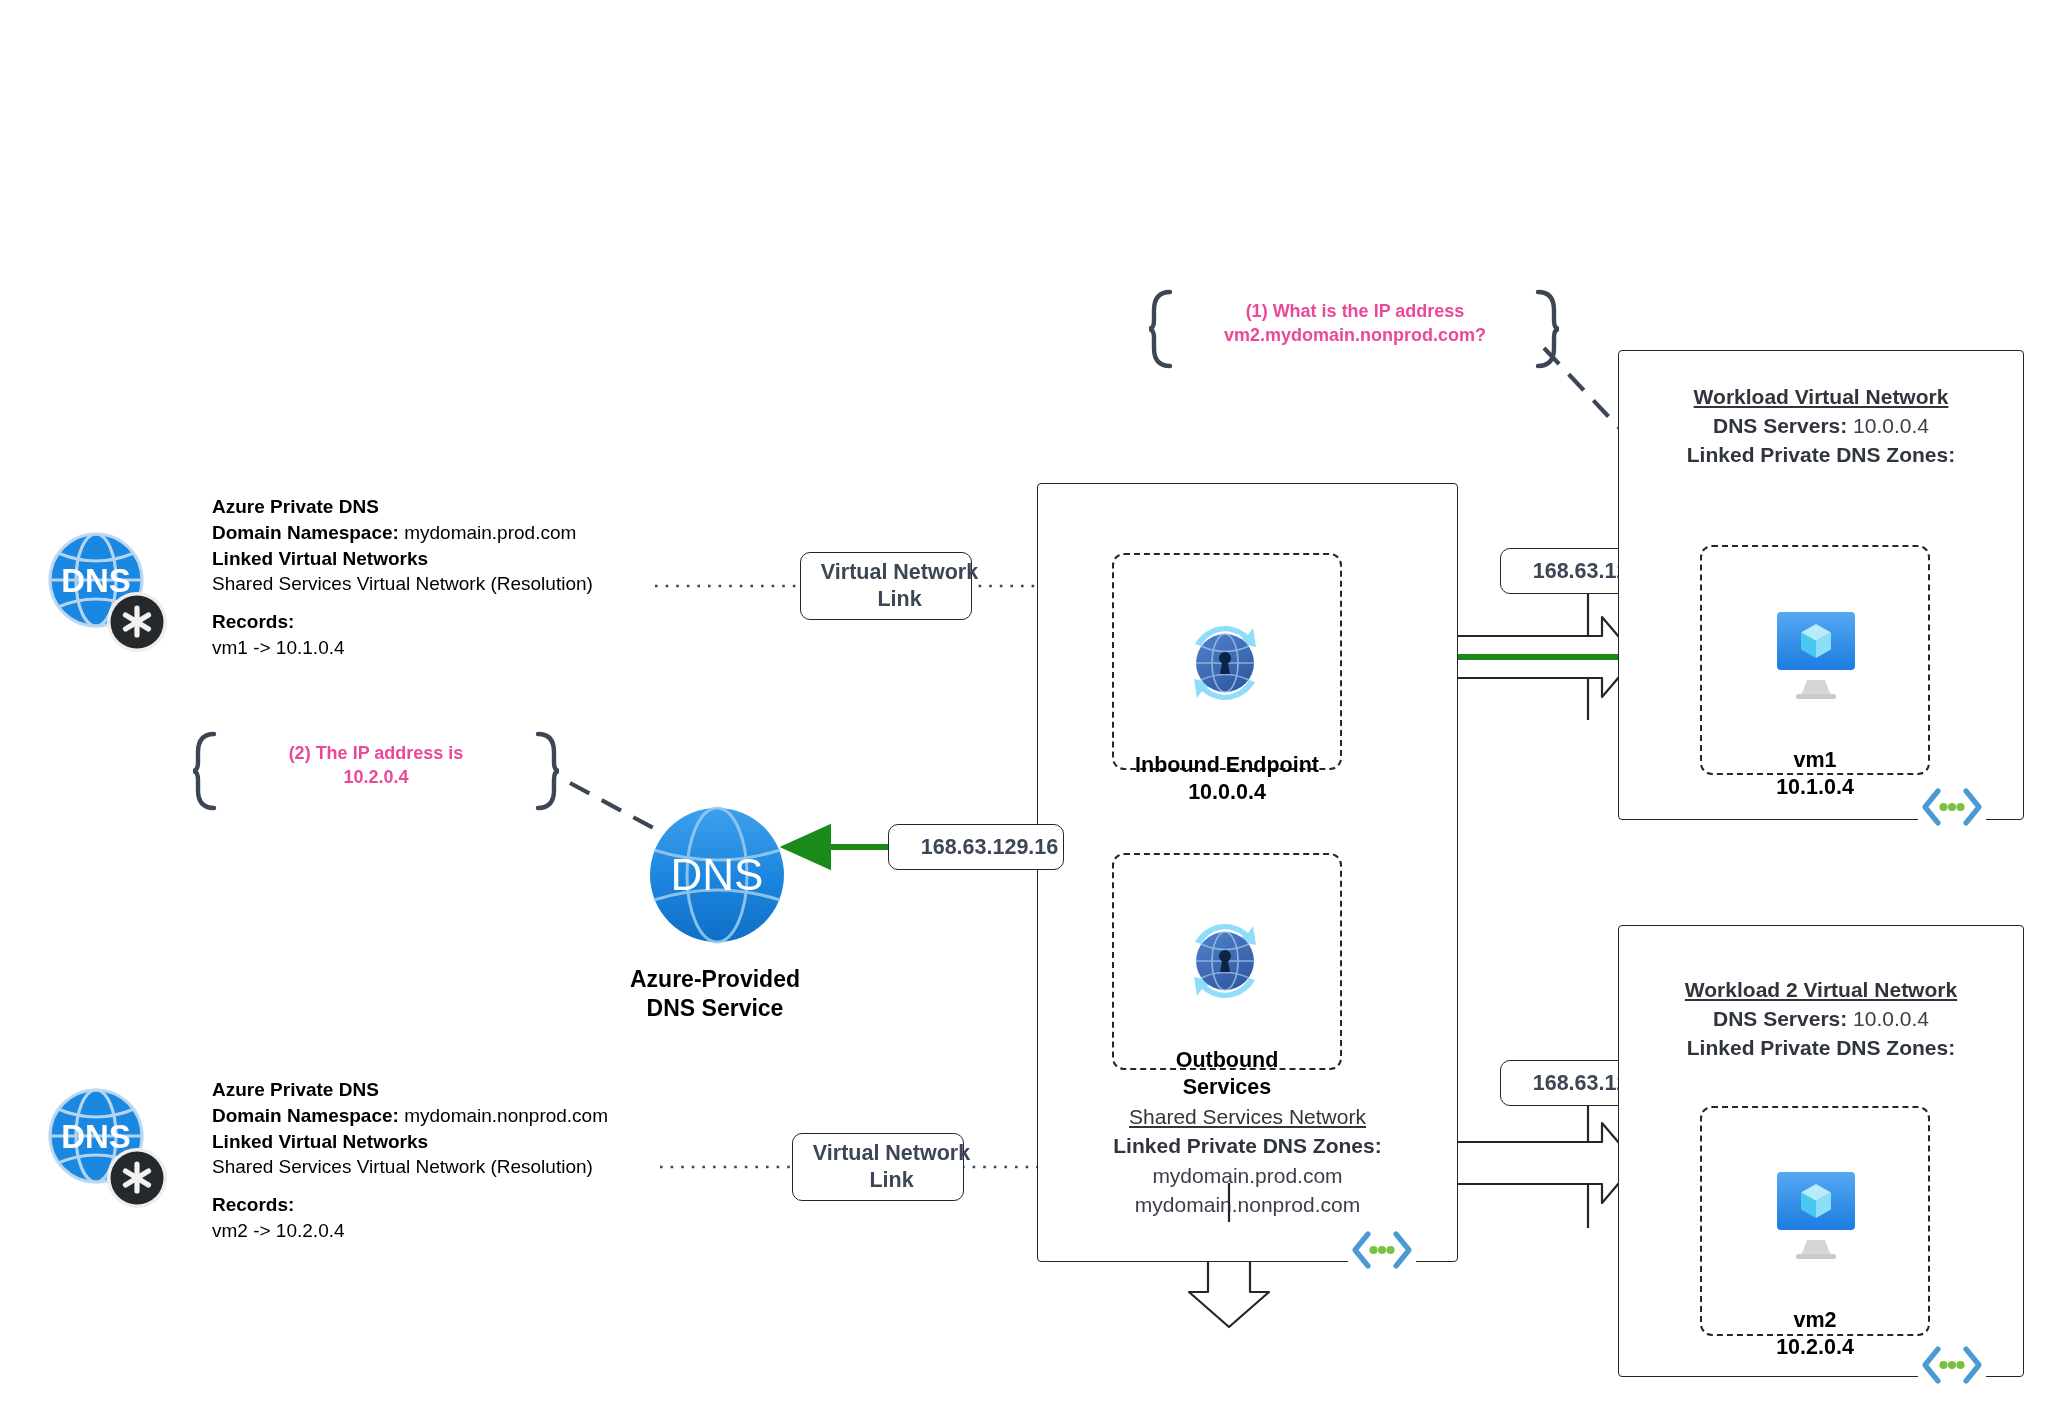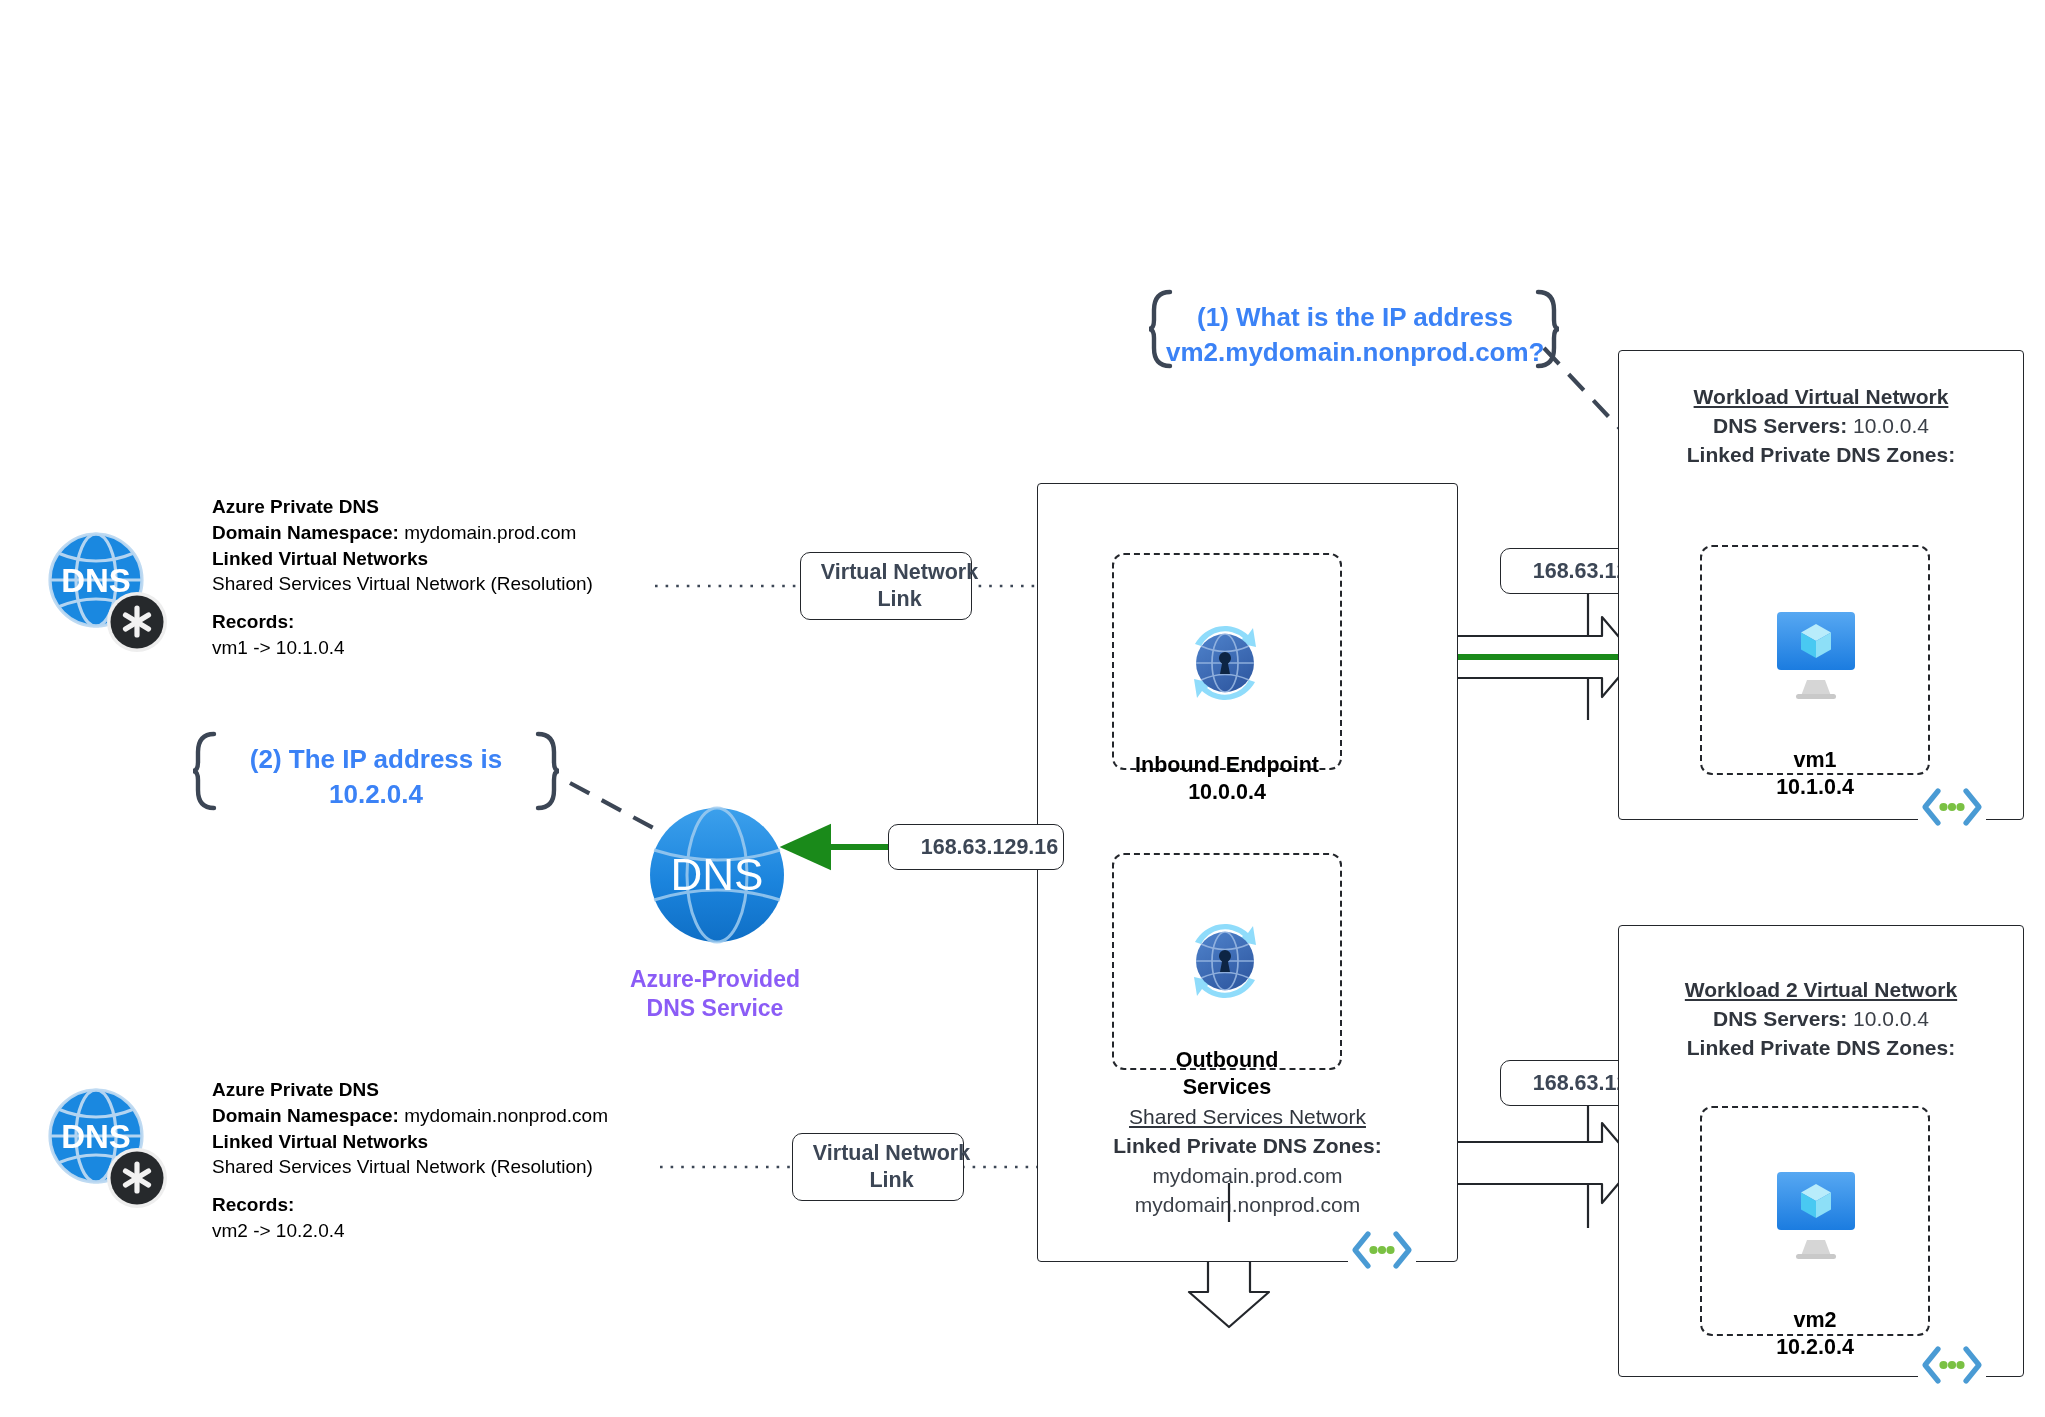--- a/index.html
+++ b/index.html
@@ -35,23 +35,23 @@
     font-size: 19px;
     color: #000;
     white-space: nowrap;
   }
   .infoblock .b { font-weight: bold; }
   .infoblock .gap { display:block; height: 12px; }
 
   
   .callout {
     position: absolute;
-    color: #3b82f6;
+    color: #ec4899;
     font-weight: bold;
-    font-size: 26px;
+    font-size: 18px;
     line-height: 1.33;
     text-align: center;
     white-space: nowrap;
   }
 
   
   .pill {
     position: absolute;
     background: #ffffff;
     border: 1.6px solid #23262b;
@@ -124,21 +124,21 @@
   .caption {
     position: absolute;
     text-align: center;
     font-weight: bold;
     font-size: 21.5px;
     line-height: 1.25;
     color: #000;
     white-space: nowrap;
     margin-top: 35px;
   }
-  .caption.slate { color: #8b5cf6; font-size: 23px; }
+  .caption.slate { color: #000000; font-size: 23px; }
 
   .icon { position: absolute; }
 </style>
 </head>
 <body>
 
 <div id="canvas">
 
   <svg id="wires" viewBox="0 0 2045 1417">
     <defs>

